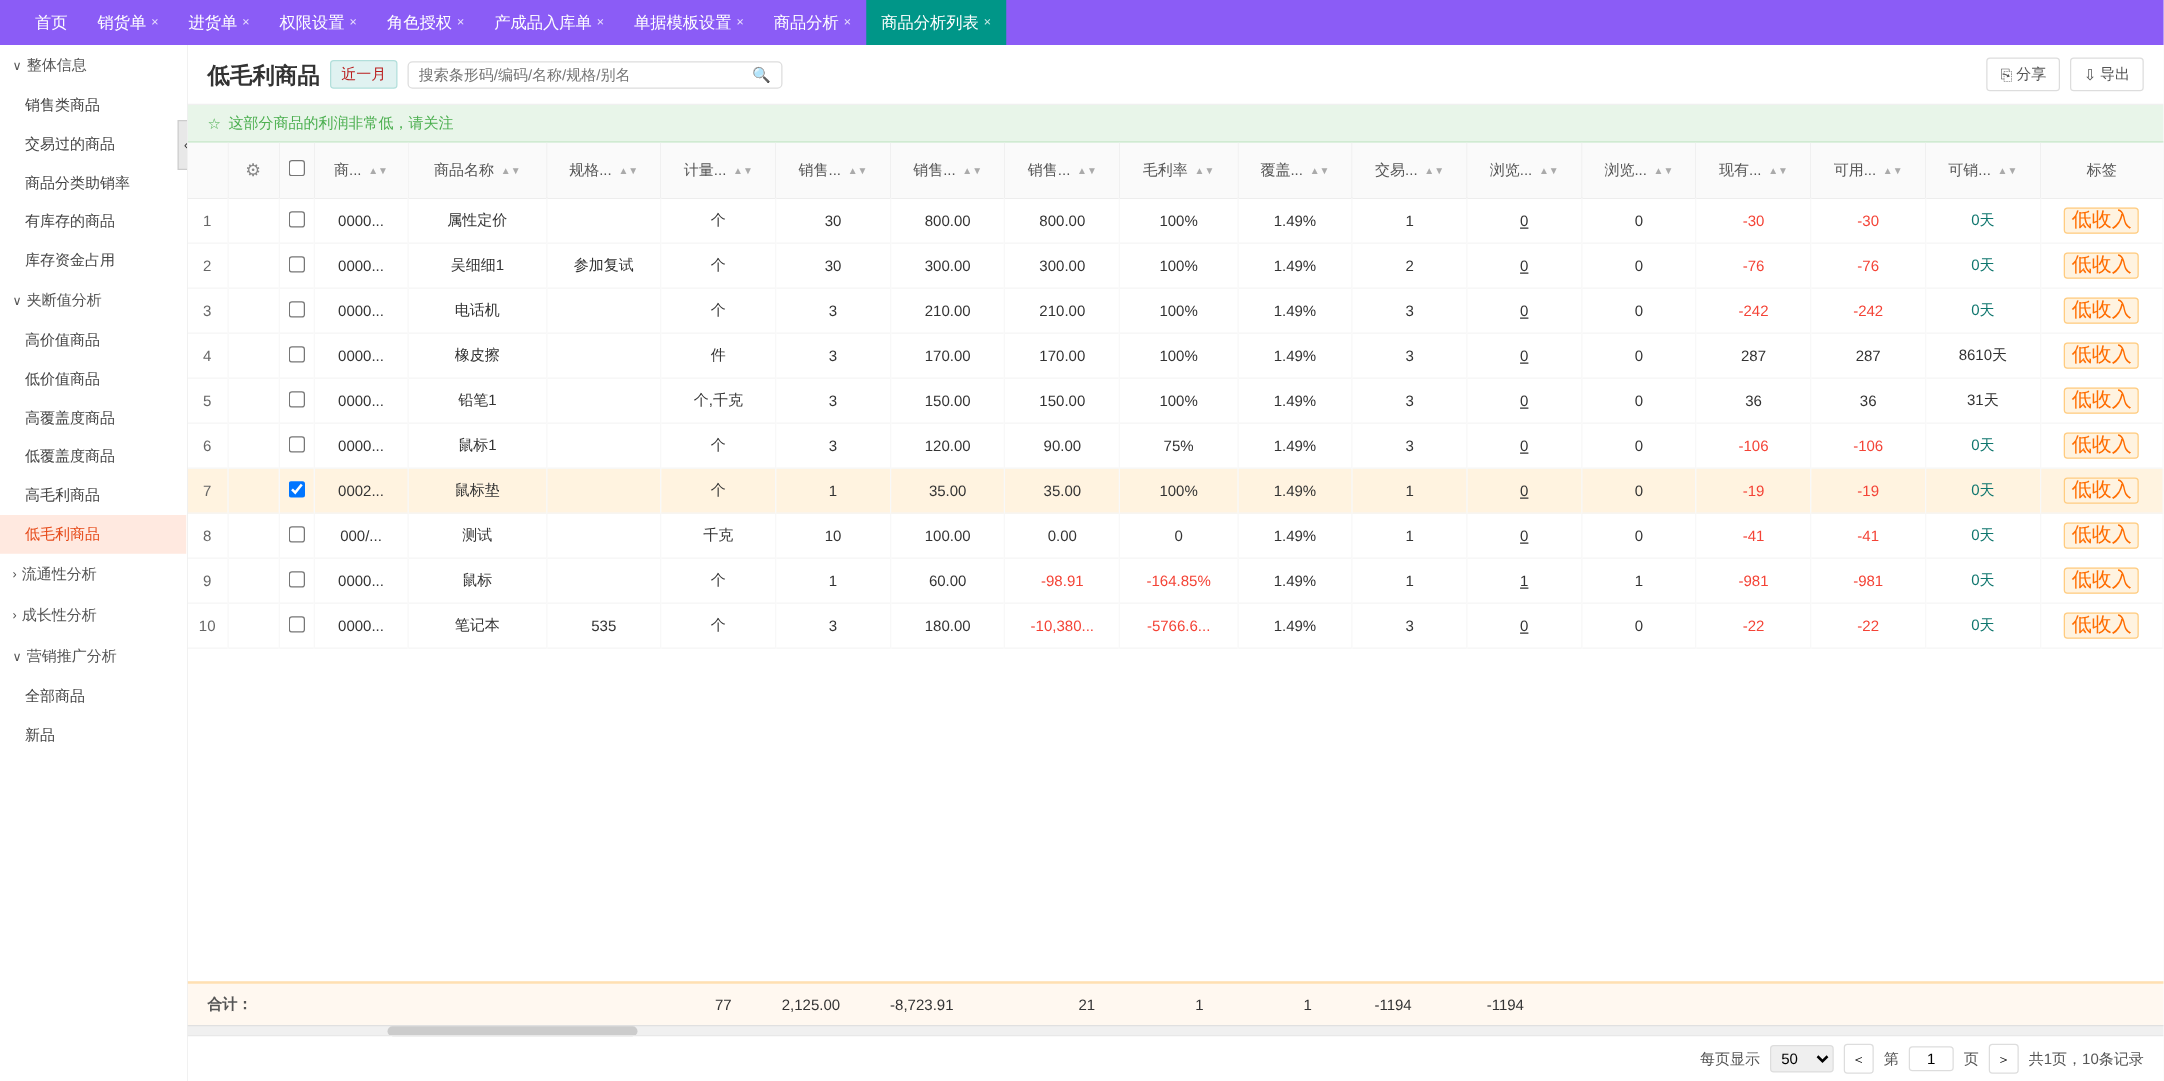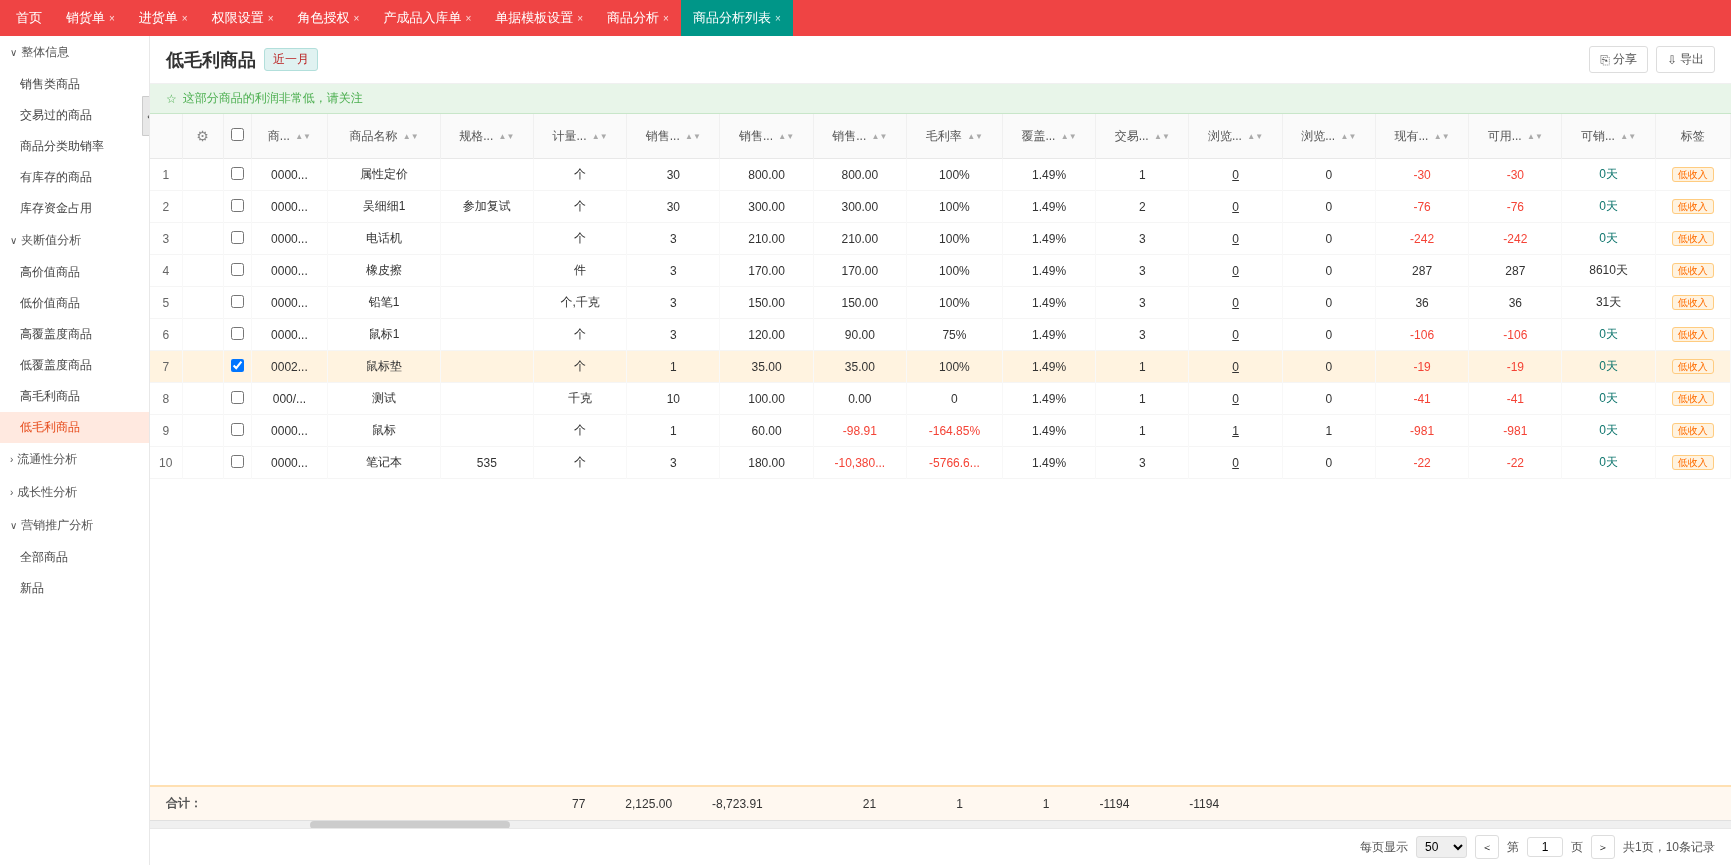--- a/index.html
+++ b/index.html
@@ -1,24 +1,24 @@
 <!DOCTYPE html>
 <html><head>
   <meta charset="utf-8">
   <style>
     * { box-sizing: border-box; margin: 0; padding: 0; }
     body { font-family: "Microsoft YaHei", Arial, sans-serif; font-size: 12px; background: #f5f5f5; color: #333; }
 
     
     .top-nav {
-      background: #ef4444;
+      background: #8b5cf6;
       display: flex;
       align-items: center;
       height: 36px;
-      padding: 0 4px;
+      padding: 0 16px;
     }
     .top-nav .nav-item {
       color: #fff;
       padding: 0 12px;
       height: 36px;
       display: flex;
       align-items: center;
       cursor: pointer;
       font-size: 13px;
       white-space: nowrap;
@@ -200,21 +200,21 @@
     }
     .td-left { text-align: center; }
     .text-red { color: #f44336; }
     .text-orange { color: #0f766e; }
     .tag-badge {
       background: #fff3e0;
       color: #ff6d00;
       border: 1px solid #ffcc80;
       border-radius: 3px;
       padding: 1px 5px;
-      font-size: 10px;
+      font-size: 16px;
     }
     .underline-link { text-decoration: underline; cursor: pointer; }
     .row-num { color: #666; }
 
     
     .table-footer {
       background: #fff8f0;
       border-top: 2px solid #ffe0b2;
       display: flex;
       align-items: center;
@@ -367,20 +367,24 @@
     </div>
     <div class="sidebar-item">全部商品</div>
     <div class="sidebar-item">新品</div>
   </aside>
 
   <div class="content-area">
 
     <div class="content-header">
       <span class="page-title">低毛利商品</span>
       <button class="time-filter-btn">近一月</button>
+      <div class="search-box">
+        <input type="text" placeholder="搜索条形码/编码/名称/规格/别名" style="">
+        <span style="color:#aaa;cursor:pointer;">🔍</span>
+      </div>
       <div class="header-actions">
         <button class="action-btn">
           <span>⎘</span>
           <span>分享</span>
         </button>
         <button class="action-btn">
           <span>⇩</span>
           <span>导出</span>
         </button>
       </div>

